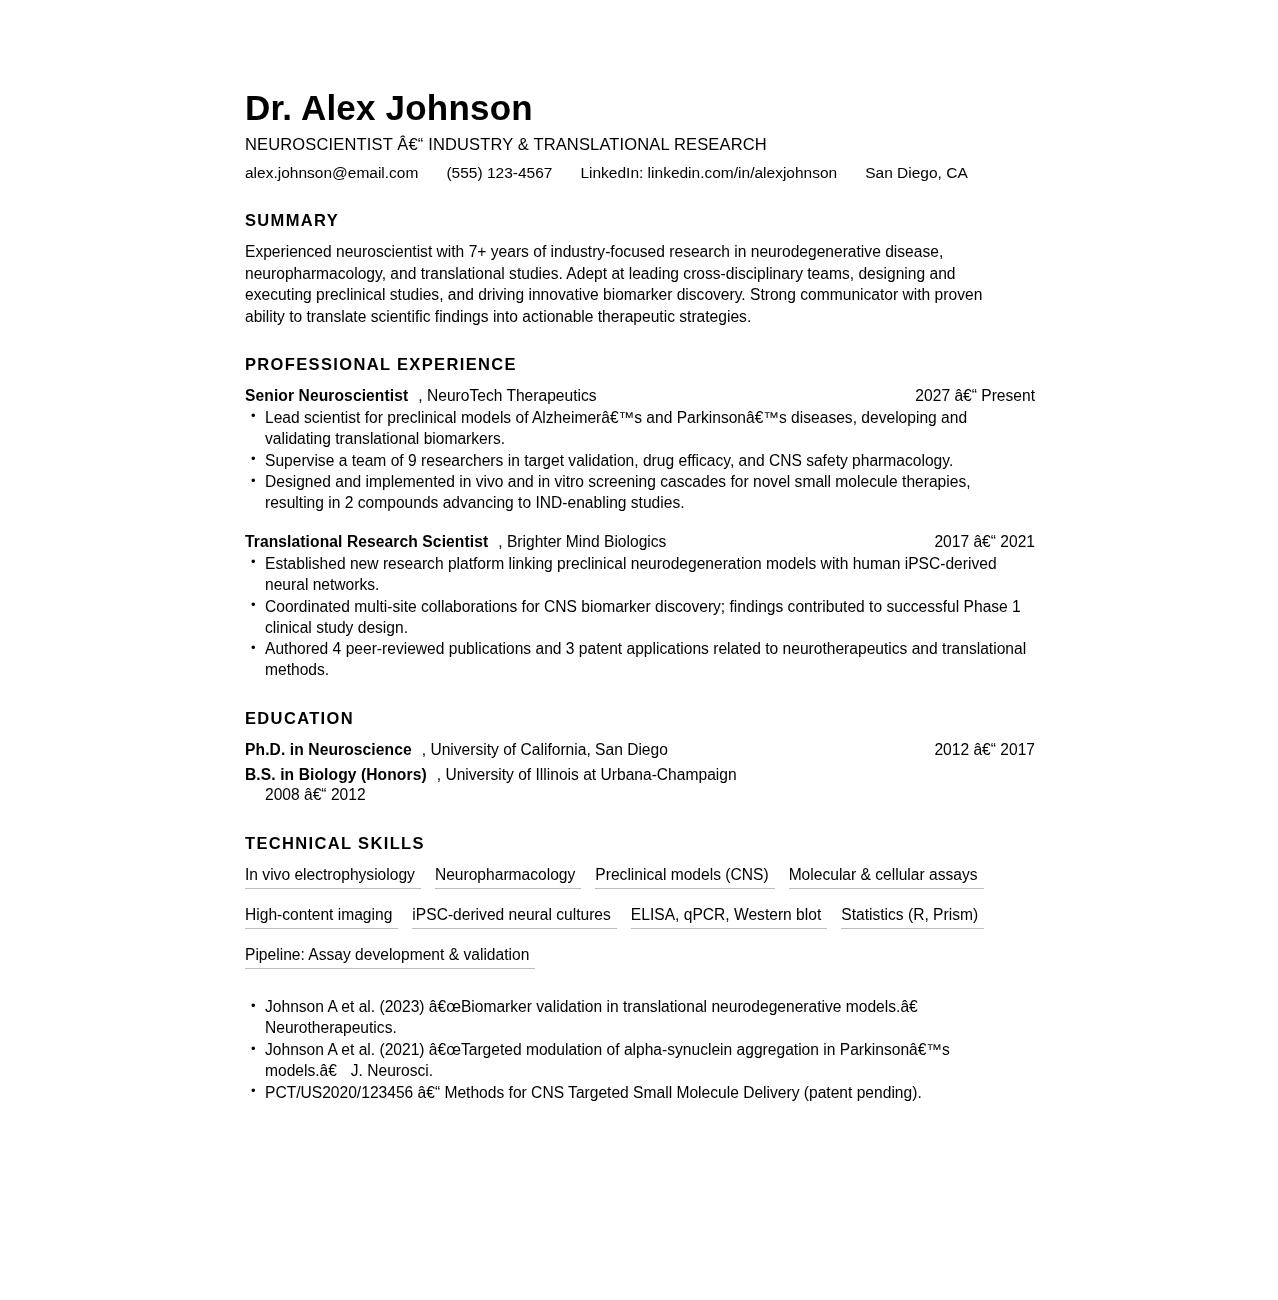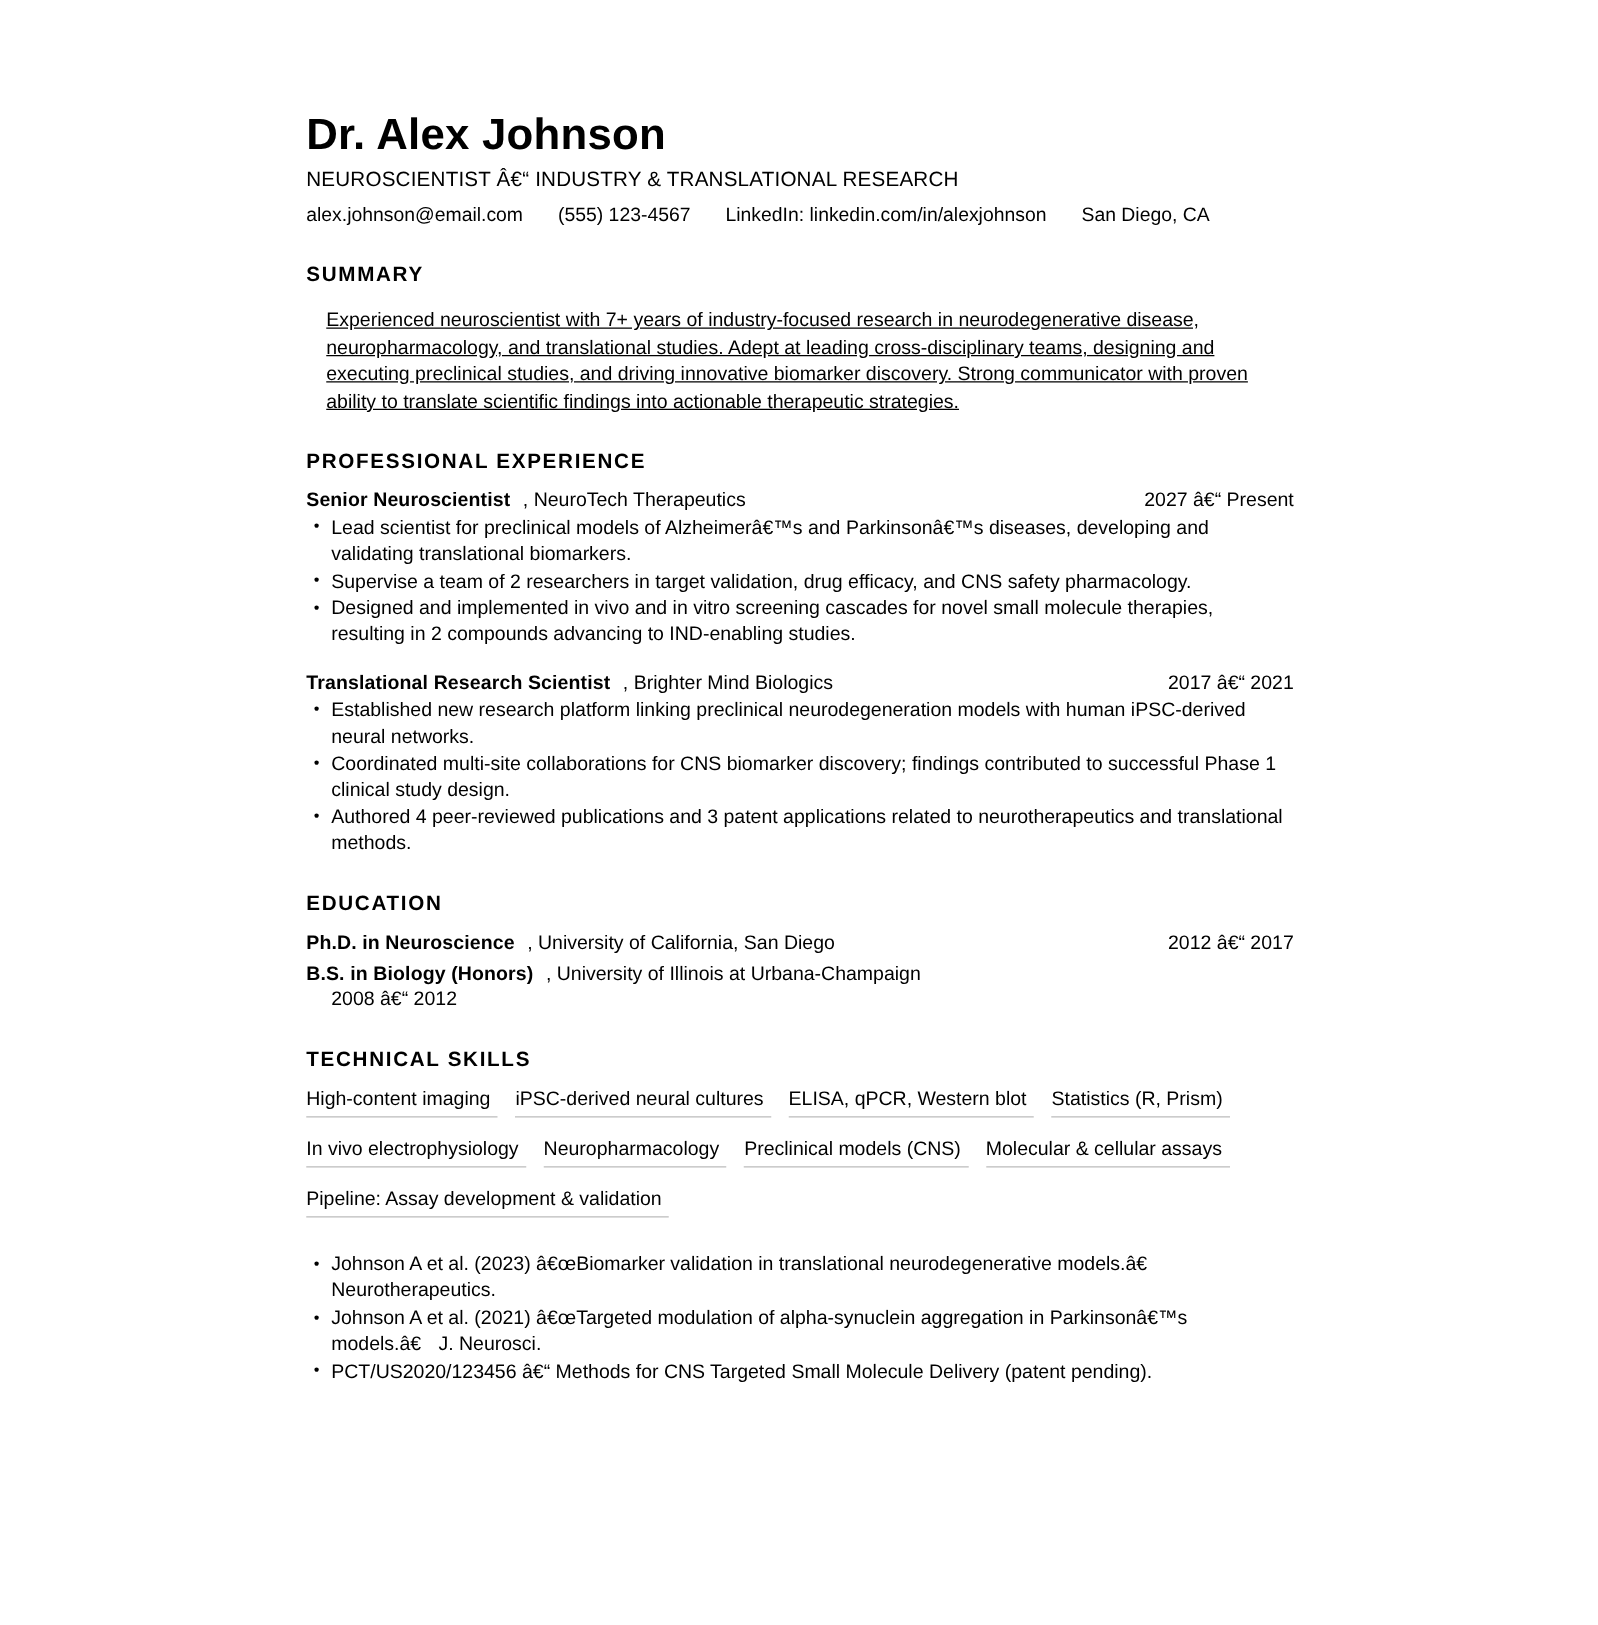--- a/index.html
+++ b/index.html
@@ -60,23 +60,22 @@
     letter-spacing: 1.35px;
     text-transform: uppercase;
     margin: 0 0 11px 0;
     line-height: 1.2;
   }
 
   
   .summary-text {
     font-size: 15.6px;
     line-height: 1.38;
-    margin: 16px;
+    margin: 0;
     max-width: 770px;
-    text-decoration: underline;
   }
   .entry-head {
     display: flex;
     align-items: baseline;
     justify-content: space-between;
     font-size: 15.6px;
     line-height: 1.32;
     margin-bottom: 1px;
   }
   .entry-left { white-space: nowrap; }
@@ -167,21 +166,21 @@
     <div class="section">
       <h2 class="section-title">PROFESSIONAL EXPERIENCE</h2>
       <div id="experience-list">
           <div class="exp-group">
             <div class="entry-head">
               <div class="entry-left"><span class="entry-role">Senior Neuroscientist</span><span class="entry-sep"></span><span class="entry-org">, NeuroTech Therapeutics</span></div>
               <div class="entry-dates">2027 â€“ Present</div>
             </div>
             <ul class="bullets">
               <li>Lead scientist for preclinical models of Alzheimerâ€™s and Parkinsonâ€™s diseases, developing and validating translational biomarkers.</li>
-              <li>Supervise a team of 2 researchers in target validation, drug efficacy, and CNS safety pharmacology.</li>
+              <li>Supervise a team of 9 researchers in target validation, drug efficacy, and CNS safety pharmacology.</li>
               <li>Designed and implemented in vivo and in vitro screening cascades for novel small molecule therapies, resulting in 2 compounds advancing to IND-enabling studies.</li>
             </ul>
           </div>
           <div class="exp-group">
             <div class="entry-head">
               <div class="entry-left"><span class="entry-role">Translational Research Scientist</span><span class="entry-sep"></span><span class="entry-org">, Brighter Mind Biologics</span></div>
               <div class="entry-dates">2017 â€“ 2021</div>
             </div>
             <ul class="bullets">
               <li>Established new research platform linking preclinical neurodegeneration models with human iPSC-derived neural networks.</li>
@@ -202,22 +201,22 @@
           <div class="edu-entry entry-head">
             <div class="entry-left"><span class="entry-role">B.S. in Biology (Honors)</span><span class="entry-sep"></span><span class="entry-org">, University of Illinois at Urbana-Champaign</span></div>
             <div class="entry-dates">2008 â€“ 2012</div>
           </div>
         </div>
     </div>
 
     <div class="section">
       <h2 class="section-title">TECHNICAL SKILLS</h2>
       <div class="skills-rows" id="skills-rows">
+          <div class="skill-row"><span class="skill">In vivo electrophysiology</span><span class="skill">Neuropharmacology</span><span class="skill">Preclinical models (CNS)</span><span class="skill">Molecular &amp; cellular assays</span></div>
           <div class="skill-row"><span class="skill">High-content imaging</span><span class="skill">iPSC-derived neural cultures</span><span class="skill">ELISA, qPCR, Western blot</span><span class="skill">Statistics (R, Prism)</span></div>
-          <div class="skill-row"><span class="skill">In vivo electrophysiology</span><span class="skill">Neuropharmacology</span><span class="skill">Preclinical models (CNS)</span><span class="skill">Molecular &amp; cellular assays</span></div>
           <div class="skill-row"><span class="skill">Pipeline: Assay development &amp; validation</span></div>
         </div>
     </div>
 
     <div class="section">
       <ul class="bullets" id="publications-list">
           <li><span>Johnson A et al. (2023) â€œBiomarker validation in translational neurodegenerative models.â€ </span><span class="pub-italic">Neurotherapeutics</span><span>.</span></li>
           <li><span>Johnson A et al. (2021) â€œTargeted modulation of alpha-synuclein aggregation in Parkinsonâ€™s models.â€ </span><span class="pub-italic">J. Neurosci.</span></li>
           <li><span>PCT/US2020/123456 â€“ Methods for CNS Targeted Small Molecule Delivery (patent pending).</span></li>
         </ul>

